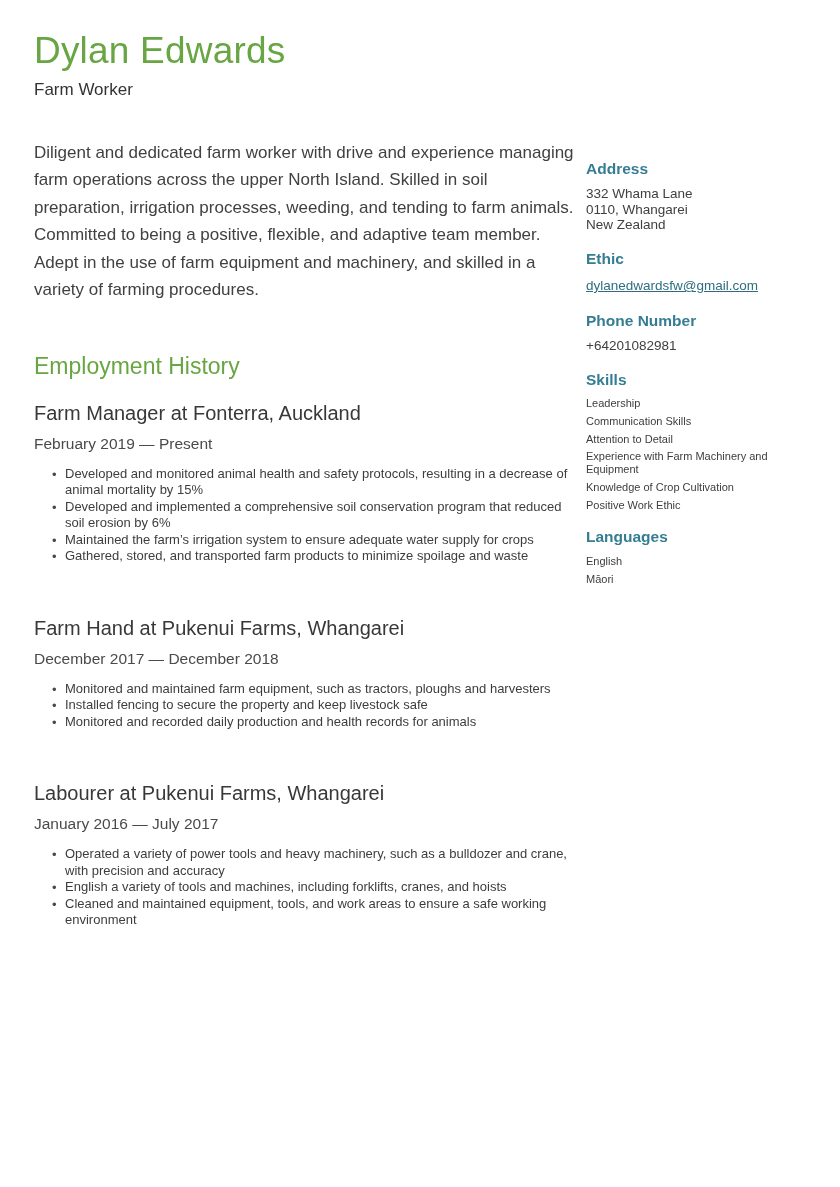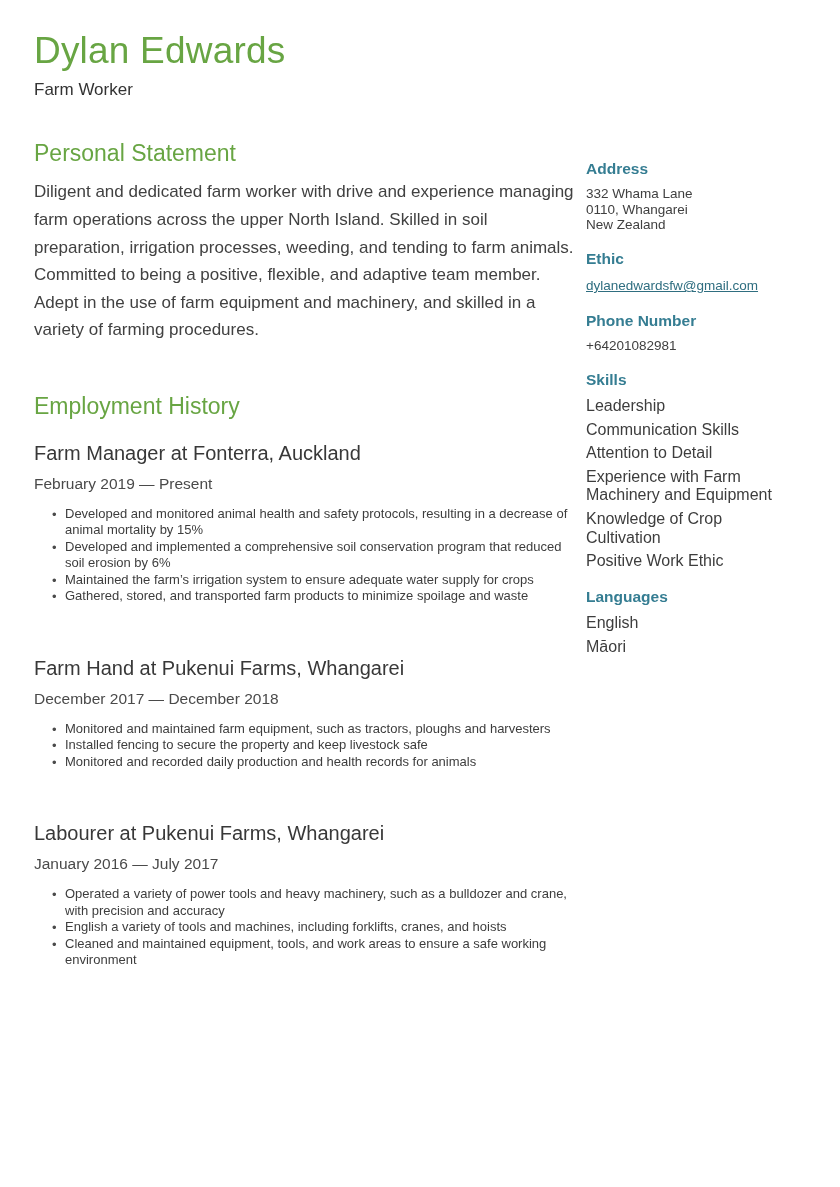--- a/index.html
+++ b/index.html
@@ -112,42 +112,41 @@
   .email-link {
     font-size: 13.5px;
     color: #2f6e80;
     text-decoration: underline;
     line-height: 1.3;
   }
   .skills-block { margin-top: 49px; }
   .languages-block { margin-top: 17px; }
   .side-list { list-style: none; margin: 0; padding: 0; }
   .side-list li {
-    font-size: 16px;
+    font-size: 11px;
     line-height: 1.16;
     color: #3d3d3d;
     margin: 0 0 5px 0;
   }
 </style>
 </head>
 <body>
 
 <div class="page">
 
   <div class="header">
     <h1 class="name">Dylan Edwards</h1>
     <div class="subtitle">Farm Worker</div>
   </div>
 
   <div class="columns">
 
     <div class="main">
 
       <div class="personal-statement">
-        <h2 class="section-heading">Personal Statement</h2>
         <p class="statement">Diligent and dedicated farm worker with drive and experience managing farm operations across the upper North Island. Skilled in soil preparation, irrigation processes, weeding, and tending to farm animals. Committed to being a positive, flexible, and adaptive team member. Adept in the use of farm equipment and machinery, and skilled in a variety of farming procedures.</p>
       </div>
 
       <div class="employment">
         <h2 class="section-heading">Employment History</h2>
         <div>
             <div class="job">
               <h3 class="job-title">Farm Manager at Fonterra, Auckland</h3>
               <p class="job-dates">February 2019 — Present</p>
               <ul class="bullets">

